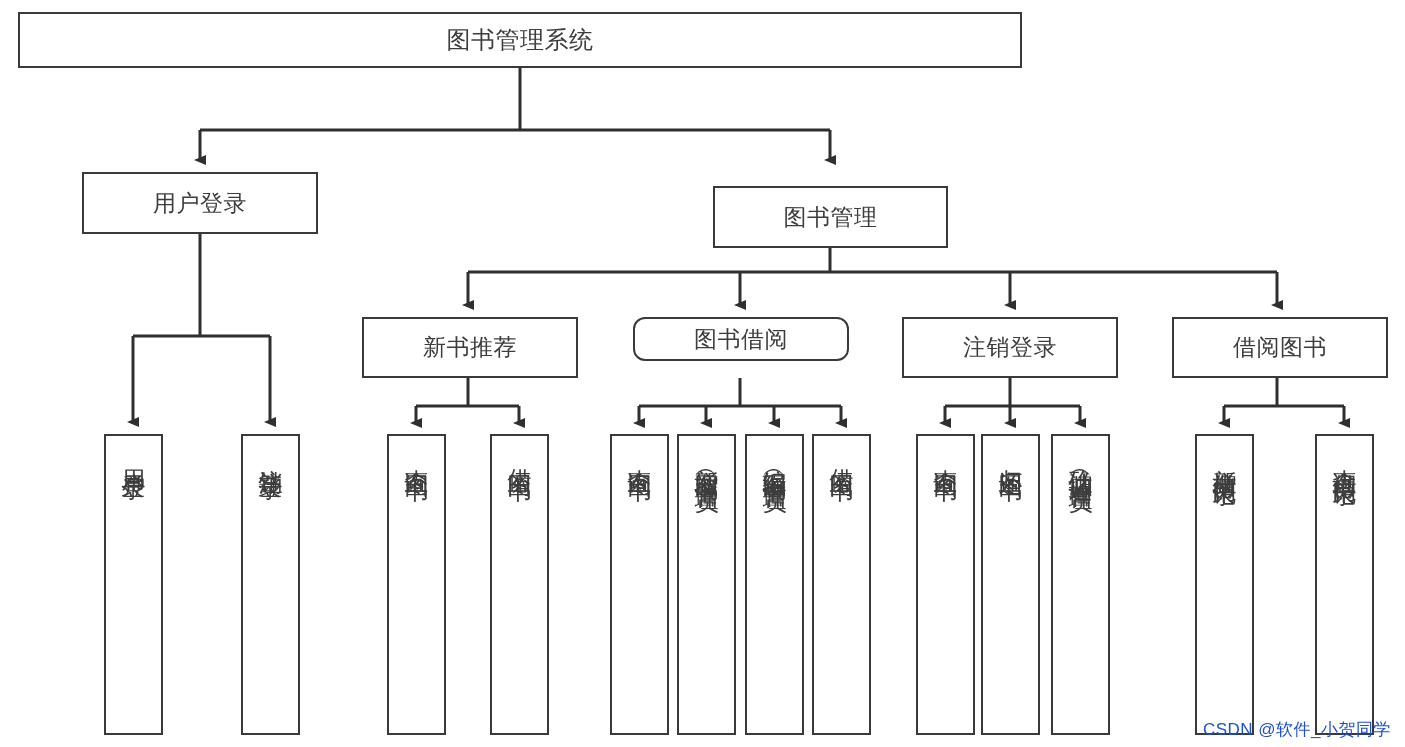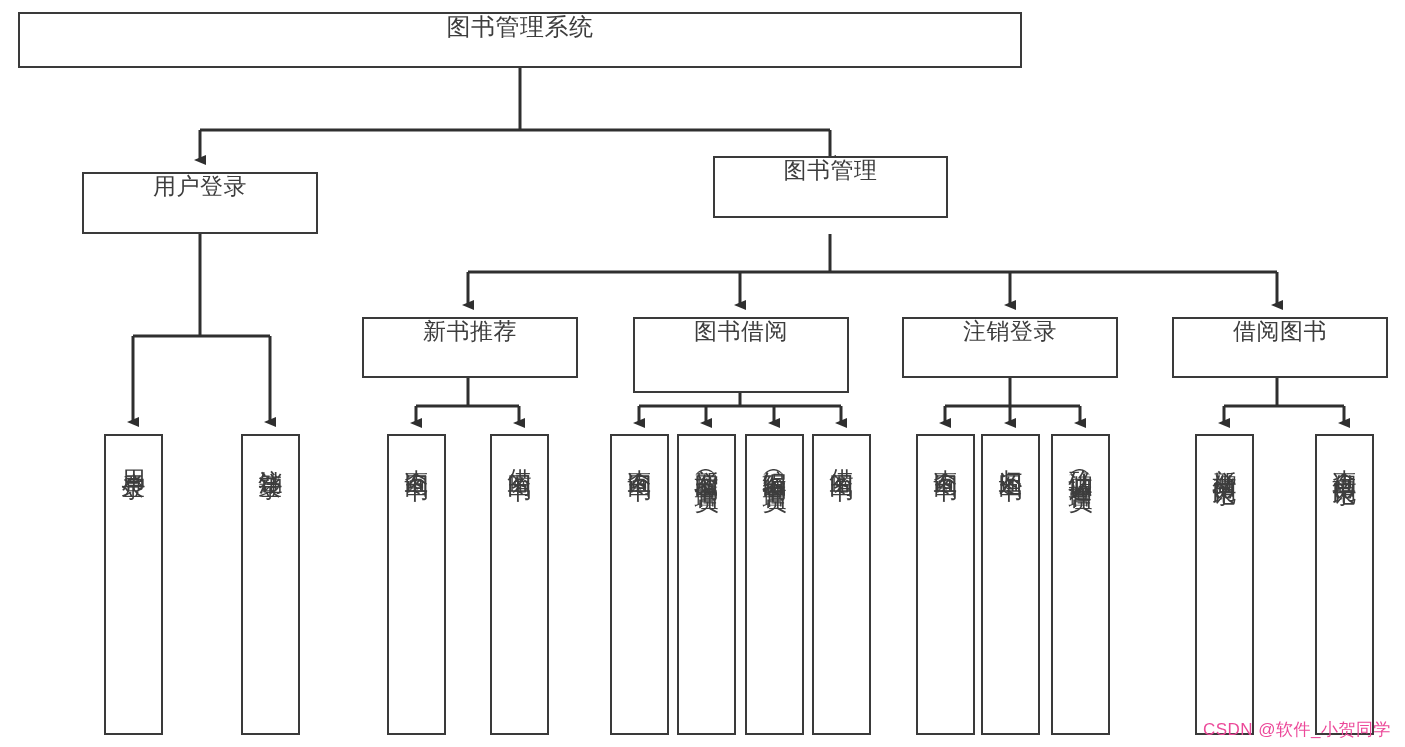--- a/index.html
+++ b/index.html
@@ -24,21 +24,21 @@
     width: 1405px;
     height: 747px;
     pointer-events: none;
   }
   .node {
     position: absolute;
     box-sizing: border-box;
     background: #ffffff;
     border: 2.5px solid #3a3a3a;
     display: flex;
-    align-items: flex-start;
+    align-items: center;
     justify-content: center;
     color: #3d3d3d;
   }
   .node .lbl {
     display: block;
     text-align: center;
     line-height: 1.05;
     color: #3d3d3d;
   }
   
@@ -61,21 +61,21 @@
     font-size: 24px;
     line-height: 1.0;
     letter-spacing: 3px;
     white-space: nowrap;
   }
   .watermark {
     position: absolute;
     right: 14px;
     bottom: 6px;
     font-size: 17px;
-    color: #ec4899;
+    color: #1d4ed8;
     letter-spacing: 0.5px;
     white-space: nowrap;
     font-family: "Liberation Sans", "DejaVu Sans", sans-serif;
   }
 </style>
 </head>
 <body>
 
 <div id="canvas">
 
@@ -132,29 +132,29 @@
   </svg>
 
   <div class="node horiz root" style="left:18px; top:12px; width:1004px; height:56px;">
     <span class="lbl">图书管理系统</span>
   </div>
 
   <div class="node horiz" style="left:82px; top:172px; width:236px; height:62px;">
     <span class="lbl">用户登录</span>
   </div>
 
-  <div class="node horiz" style="left:713px; top:156px; width:235px; height:62px;">
+  <div class="node horiz" style="left:713px; top:186px; width:235px; height:62px;">
     <span class="lbl">图书管理</span>
   </div>
 
   <div class="node horiz" style="left:362px; top:317px; width:216px; height:61px;">
     <span class="lbl">新书推荐</span>
   </div>
 
-  <div class="node horiz" style="left:633px; top:317px; width:216px; height:76px;">
+  <div class="node horiz" style="left:633px; top:317px; width:216px; height:44px;border-radius:12px;">
     <span class="lbl">图书借阅</span>
   </div>
 
   <div class="node horiz" style="left:902px; top:317px; width:216px; height:61px;">
     <span class="lbl">注销登录</span>
   </div>
 
   <div class="node horiz" style="left:1172px; top:317px; width:216px; height:61px;">
     <span class="lbl">借阅图书</span>
   </div>

